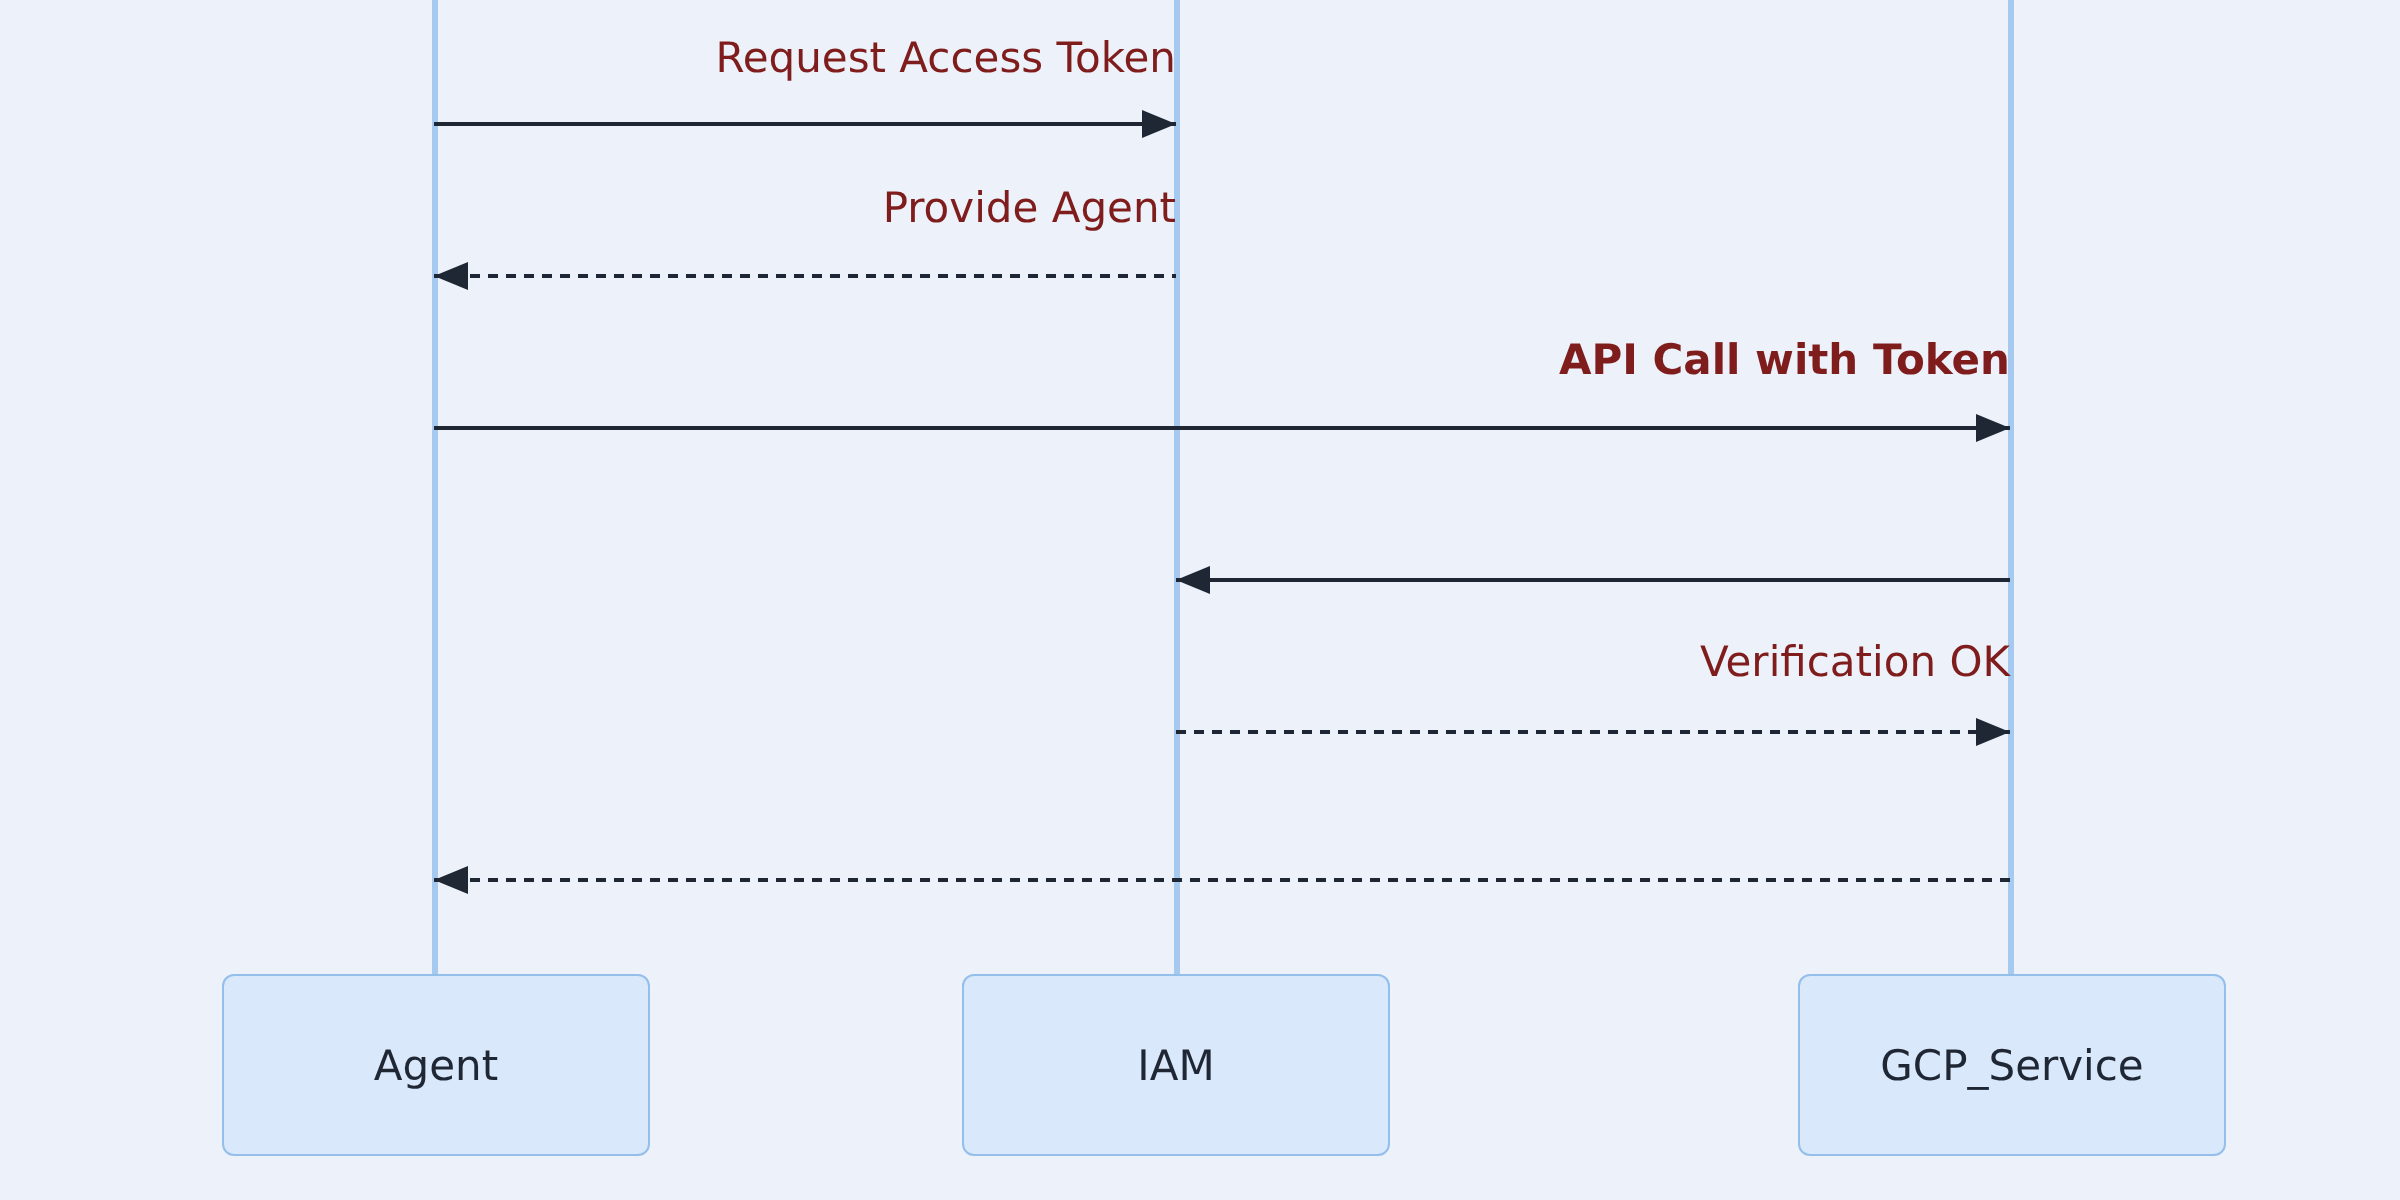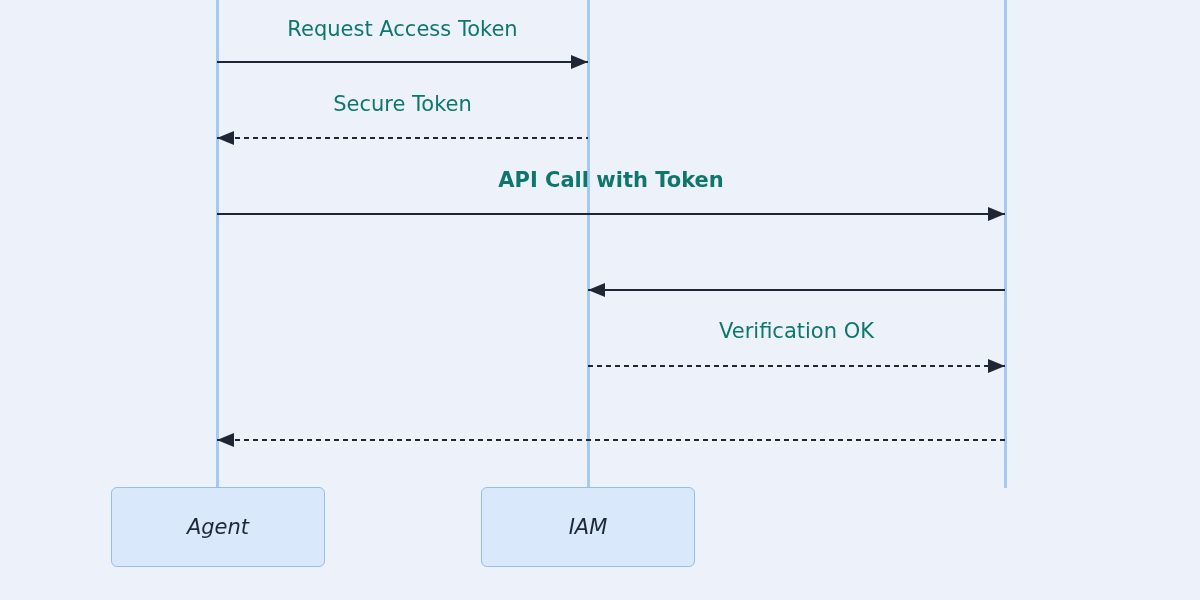--- a/index.html
+++ b/index.html
@@ -21,23 +21,23 @@
     height: 488px;
     background: #a6c9f0;
   }
   .lifeline.agent { left: 216px; }
   .lifeline.iam { left: 587px; }
   .lifeline.gcp { left: 1004px; }
 
   
   .msg-label {
     position: absolute;
-    text-align: center;
+    text-align: right;
     font-size: 21px;
-    color: #0f766e;
+    color: #7f1d1d;
     line-height: 26px;
     white-space: nowrap;
   }
 
   
   .arrow-line { position: absolute; height: 2px; }
   .arrow-line.solid { background: #1f2735; }
   .arrow-line.dashed {
     background: repeating-linear-gradient(90deg, #1f2735 0 5px, transparent 5px 9px);
   }
@@ -53,49 +53,48 @@
     border-top: 7px solid transparent;
     border-bottom: 7px solid transparent;
     border-right: 17px solid #1f2735;
   }
 
   
   .actor-box {
     position: absolute;
     top: 487px;
     width: 214px;
-    height: 80px;
+    height: 91px;
     background: #d9e8fb;
     border: 1.5px solid #94bfea;
     border-radius: 6px;
     display: flex;
     align-items: center;
     justify-content: center;
     font-size: 21px;
     color: #1f2735;
-    font-style: italic;
   }
   .actor-box.agent { left: 111px; }
   .actor-box.iam { left: 481px; align-items: center; }
   .actor-box.gcp { left: 899px; }
 </style>
 </head>
 <body>
 
 <div class="stage">
 
   <div class="lifeline agent"></div>
   <div class="lifeline iam"></div>
   <div class="lifeline gcp"></div>
 
   <div class="msg-label" style="left:217px; width:371px; top:16px;">Request Access Token</div>
   <div class="arrow-line solid" style="left:217px; width:371px; top:61px;"></div>
   <div class="arrow-head right" style="left:571px; top:55px;"></div>
 
-  <div class="msg-label" style="left:217px; width:371px; top:91px;">Secure Token</div>
+  <div class="msg-label" style="left:217px; width:371px; top:91px;">Provide Agent</div>
   <div class="arrow-line dashed" style="left:217px; width:371px; top:137px;"></div>
   <div class="arrow-head left" style="left:217px; top:131px;"></div>
 
   <div class="msg-label" style="left:217px; width:788px; top:167px;font-weight:bold;">API Call with Token</div>
   <div class="arrow-line solid" style="left:217px; width:788px; top:213px;"></div>
   <div class="arrow-head right" style="left:988px; top:207px;"></div>
 
   <div class="arrow-line solid" style="left:588px; width:417px; top:289px;"></div>
   <div class="arrow-head left" style="left:588px; top:283px;"></div>
 
@@ -105,14 +104,17 @@
 
   <div class="arrow-line dashed" style="left:217px; width:788px; top:439px;"></div>
   <div class="arrow-head left" style="left:217px; top:433px;"></div>
 
   <div class="actor-box agent">
     <span>Agent</span>
   </div>
   <div class="actor-box iam">
     <span>IAM</span>
   </div>
+  <div class="actor-box gcp">
+    <span>GCP_Service</span>
+  </div>
 
 </div>
 
 </body></html>

